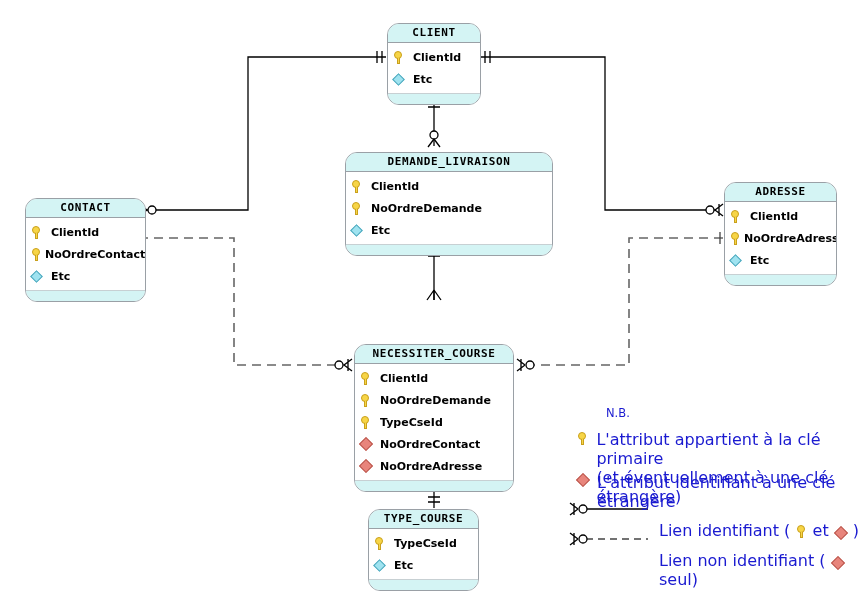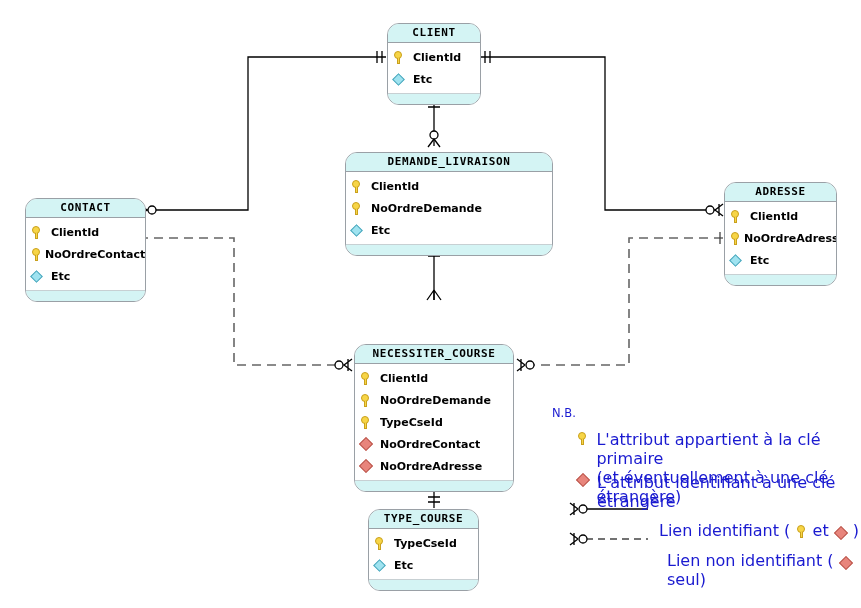--- a/index.html
+++ b/index.html
@@ -78,21 +78,21 @@
   }
   .ico-etc{
     width:9px;height:9px;
     background:#9fe3f0;
     border:1px solid #4aa6bb;
     box-sizing:border-box;
     transform:rotate(45deg);
   }
   .ico-wrap{width:14px;display:flex;justify-content:flex-start;align-items:center;}
   .legend-title{
-    position:absolute;left:552px;top:406px;
+    position:absolute;left:606px;top:406px;
     color:#1a1ad0;font-size:11.5px;
   }
   .legend-row{
     position:absolute;display:flex;align-items:flex-start;
   }
   .legend-text{margin-left:9px;color:#1a1ad0;white-space:pre-line;}
   .legend-sym{margin-top:2px;}
   .inline-ico{display:inline-block;vertical-align:-2px;margin:0 2px;}
 </style>
 </head>
@@ -331,18 +331,18 @@
     <span class="legend-text">L'attribut identifiant à une clé étrangère</span>
   </div>
 
   <div class="legend-row" style="left:659px;top:502px;">
     <span class="legend-text" style="margin-left:0;">
       <span>Lien identifiant ( </span><i class="ico ico-key inline-ico"></i><span> et </span><i class="ico ico-fk inline-ico"></i><span> )</span>
     </span>
   </div>
 
   <div class="legend-row" style="left:659px;top:532px;">
-    <span class="legend-text" style="margin-left:8px;">
+    <span class="legend-text" style="margin-left:0;">
       <span>Lien non identifiant ( </span><i class="ico ico-fk inline-ico"></i><span> seul)</span>
     </span>
   </div>
 
 </div>
 
 </body></html>

